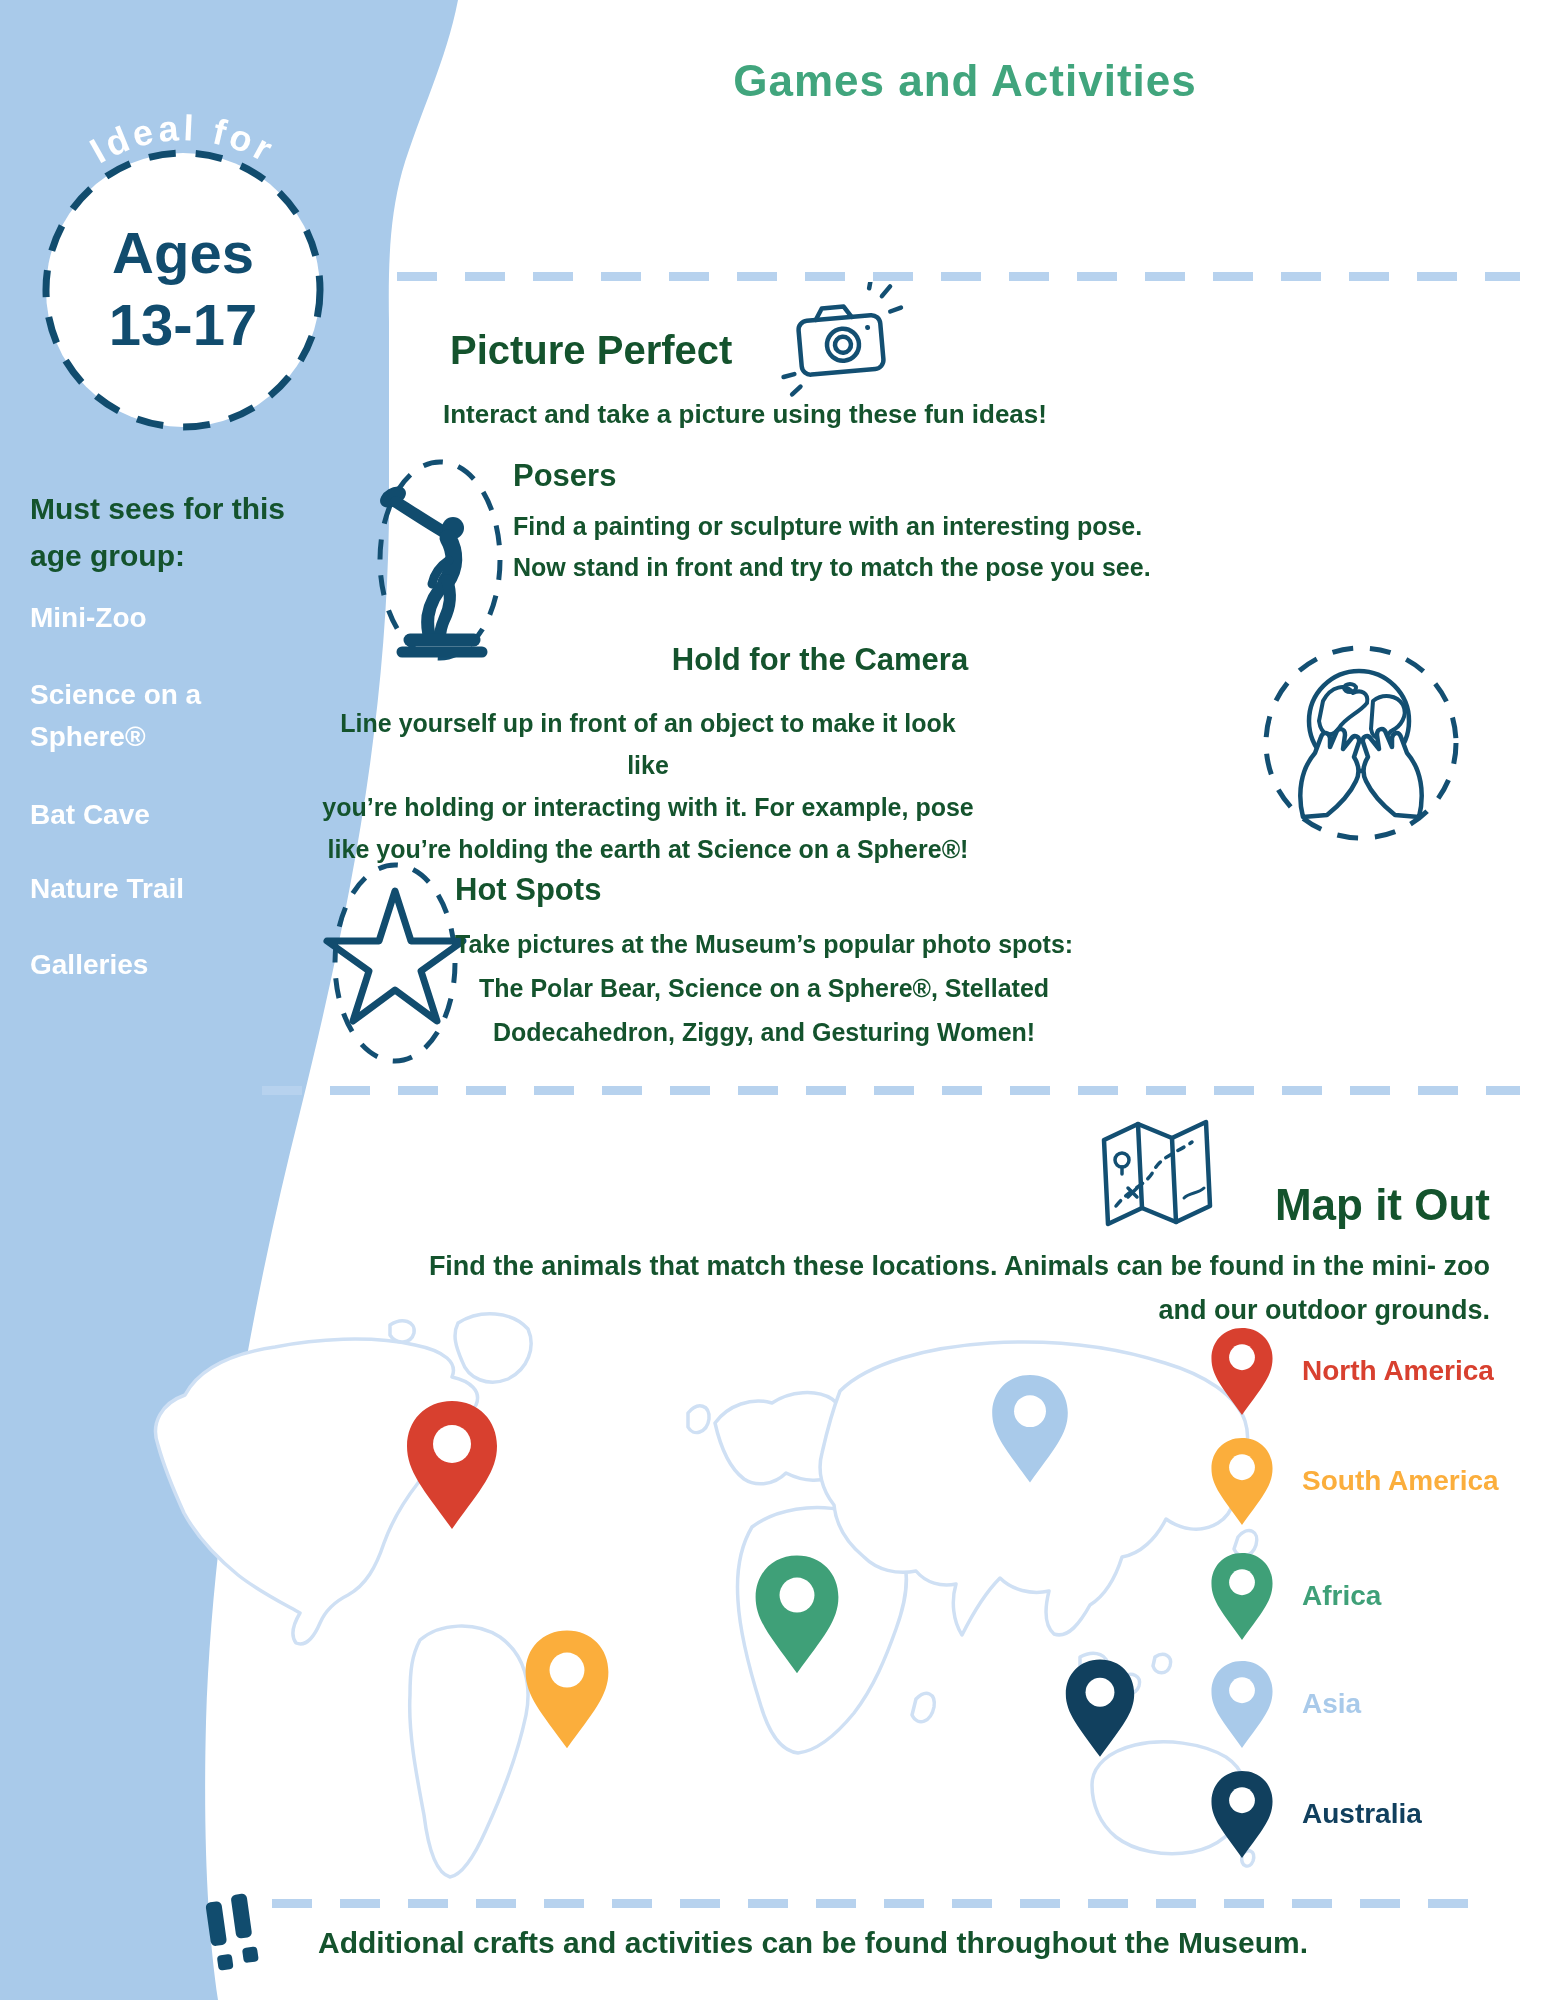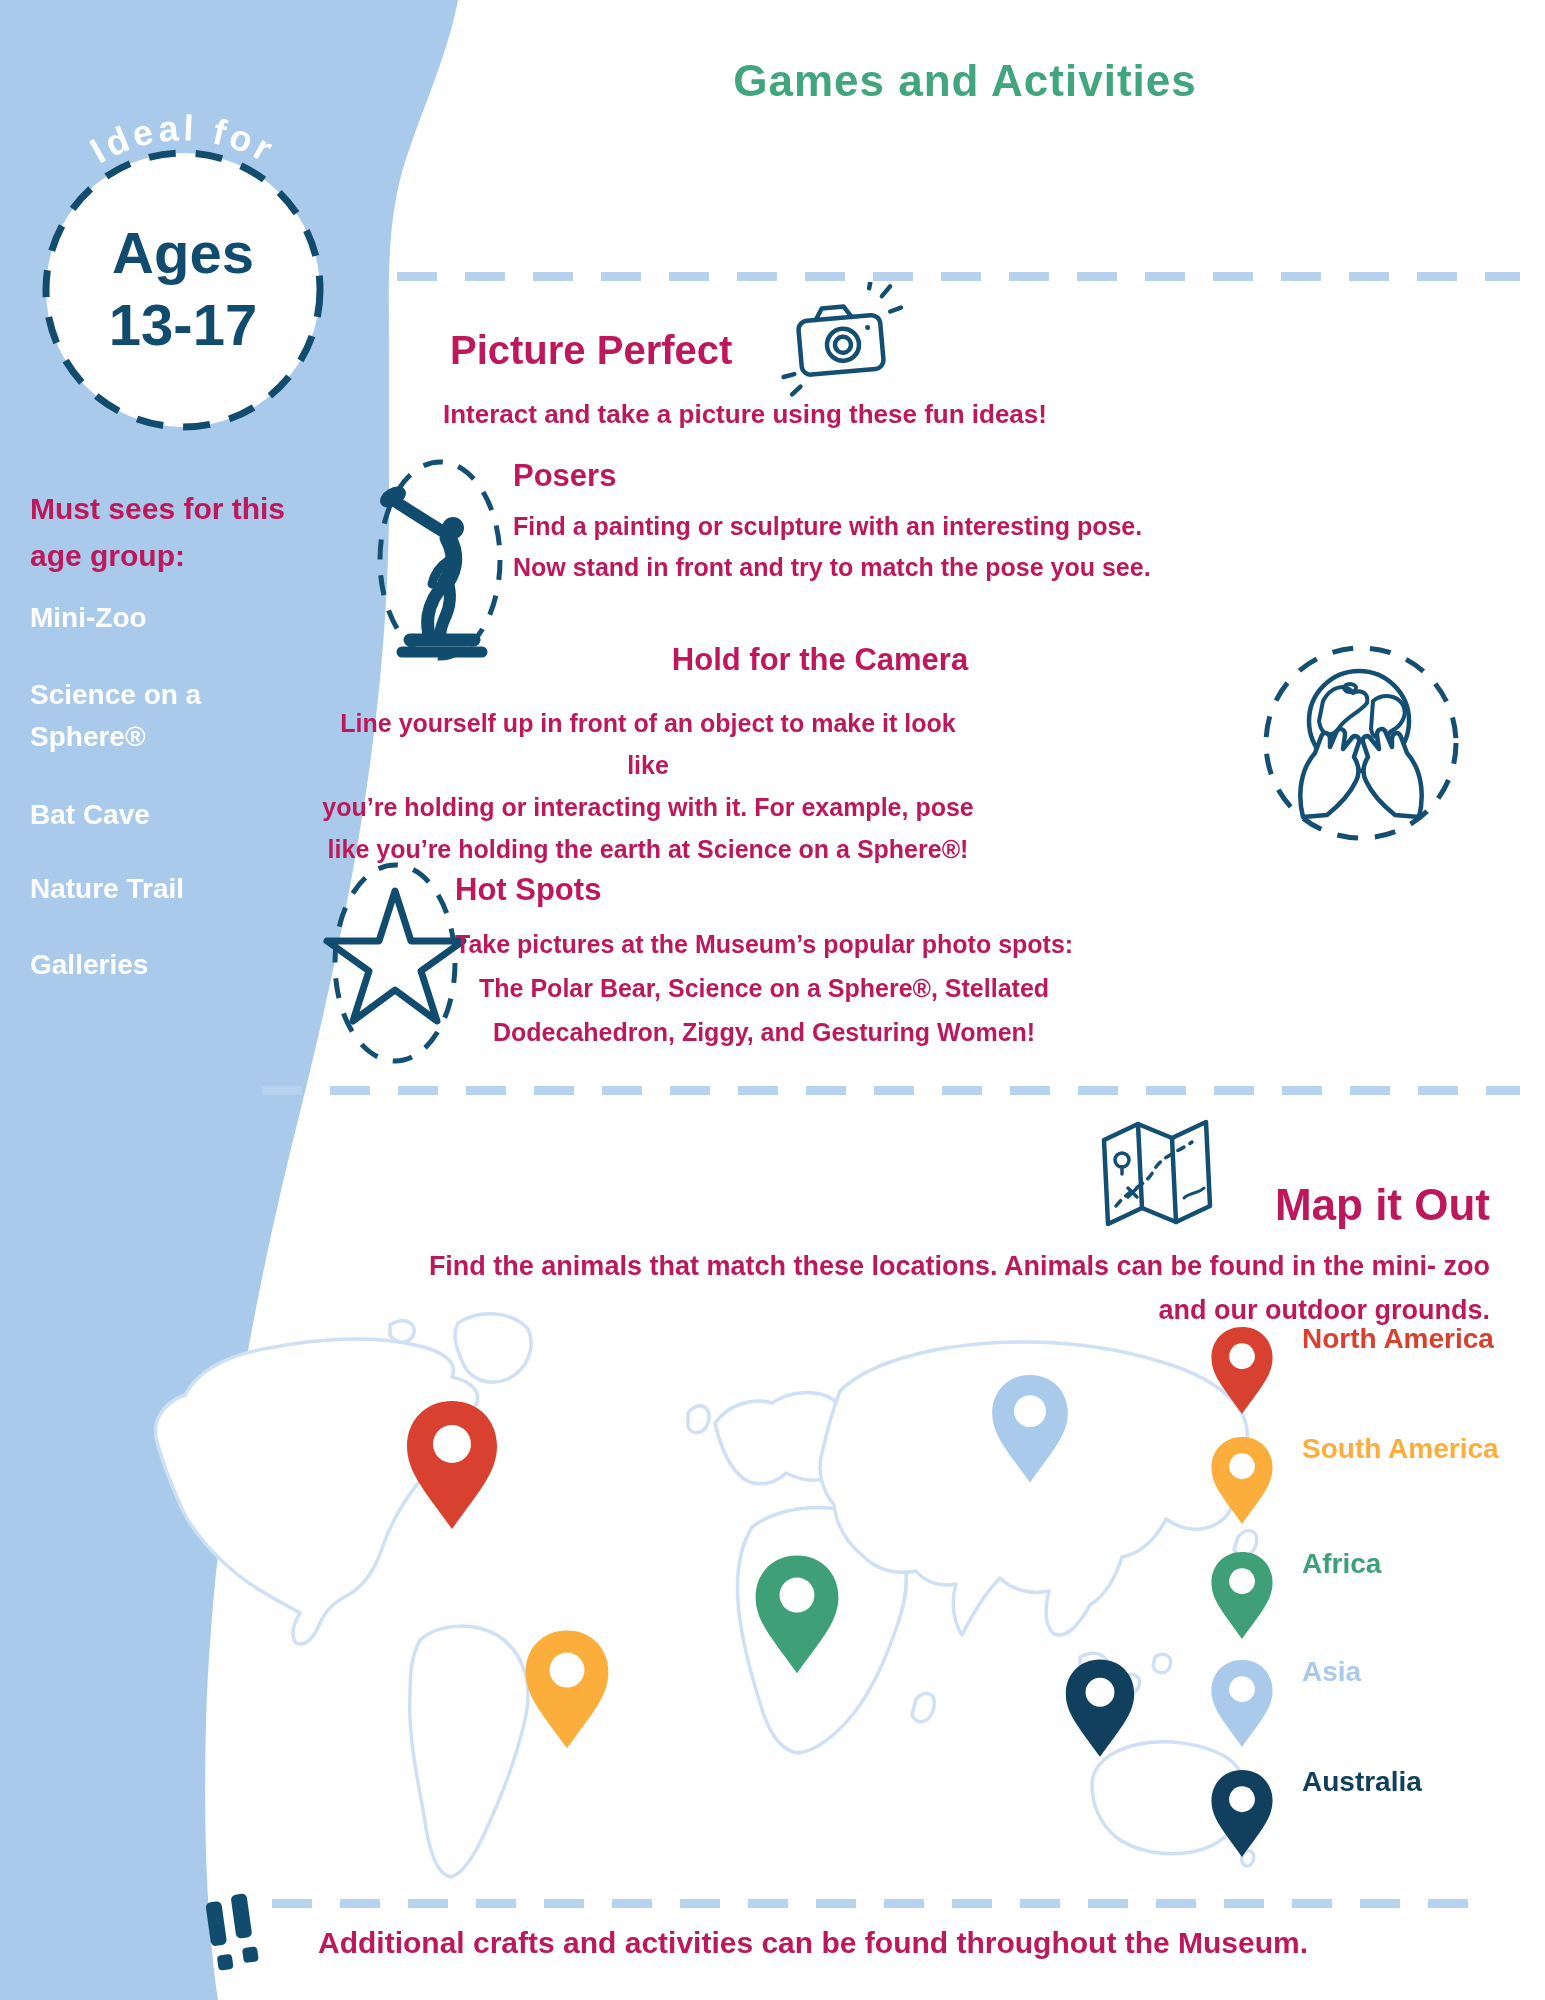--- a/index.html
+++ b/index.html
@@ -2,34 +2,34 @@
 <html><head>
 <meta charset="utf-8">
 <style>
   html,body{margin:0;padding:0;background:#e8e8e8;}
   .page{
     position:relative;width:1545px;height:2000px;margin:0 auto;
     background:#ffffff;overflow:hidden;
     font-family:"Liberation Sans",sans-serif;font-weight:bold;color:#114e6f;
   }
   .abs{position:absolute;}
-  .navy{color:#be185d;}
+  .navy{color:#14532d;}
   .green{color:#41a57d;}
   .center{text-align:center;}
   .right{text-align:right;}
   .block{display:block;}
   .page-title{font-size:44px;letter-spacing:1px;}
   .subtitle{font-size:28px;line-height:47px;}
   .section-h{font-size:40px;}
   .sub-h{font-size:31px;}
   .body-t{font-size:25px;line-height:41px;}
   .divider{height:9px;background:repeating-linear-gradient(to right,#b7d2ee 0 40px,transparent 40px 68px);}
   .side-head{font-size:30px;line-height:47px;}
   .side-item{font-size:28px;color:#ffffff;line-height:40px;}
-  .legend-row{position:absolute;left:1208px;display:flex;align-items:flex-start;gap:26px;height:96px;}
+  .legend-row{position:absolute;left:1208px;display:flex;align-items:center;gap:26px;height:96px;}
   .legend-label{font-size:28px;}
   .footer-note{font-size:30px;}
   .map-intro{font-size:27px;line-height:44px;}
   svg{display:block;}
 </style>
 </head>
 <body>
 
 <div class="page">
 

